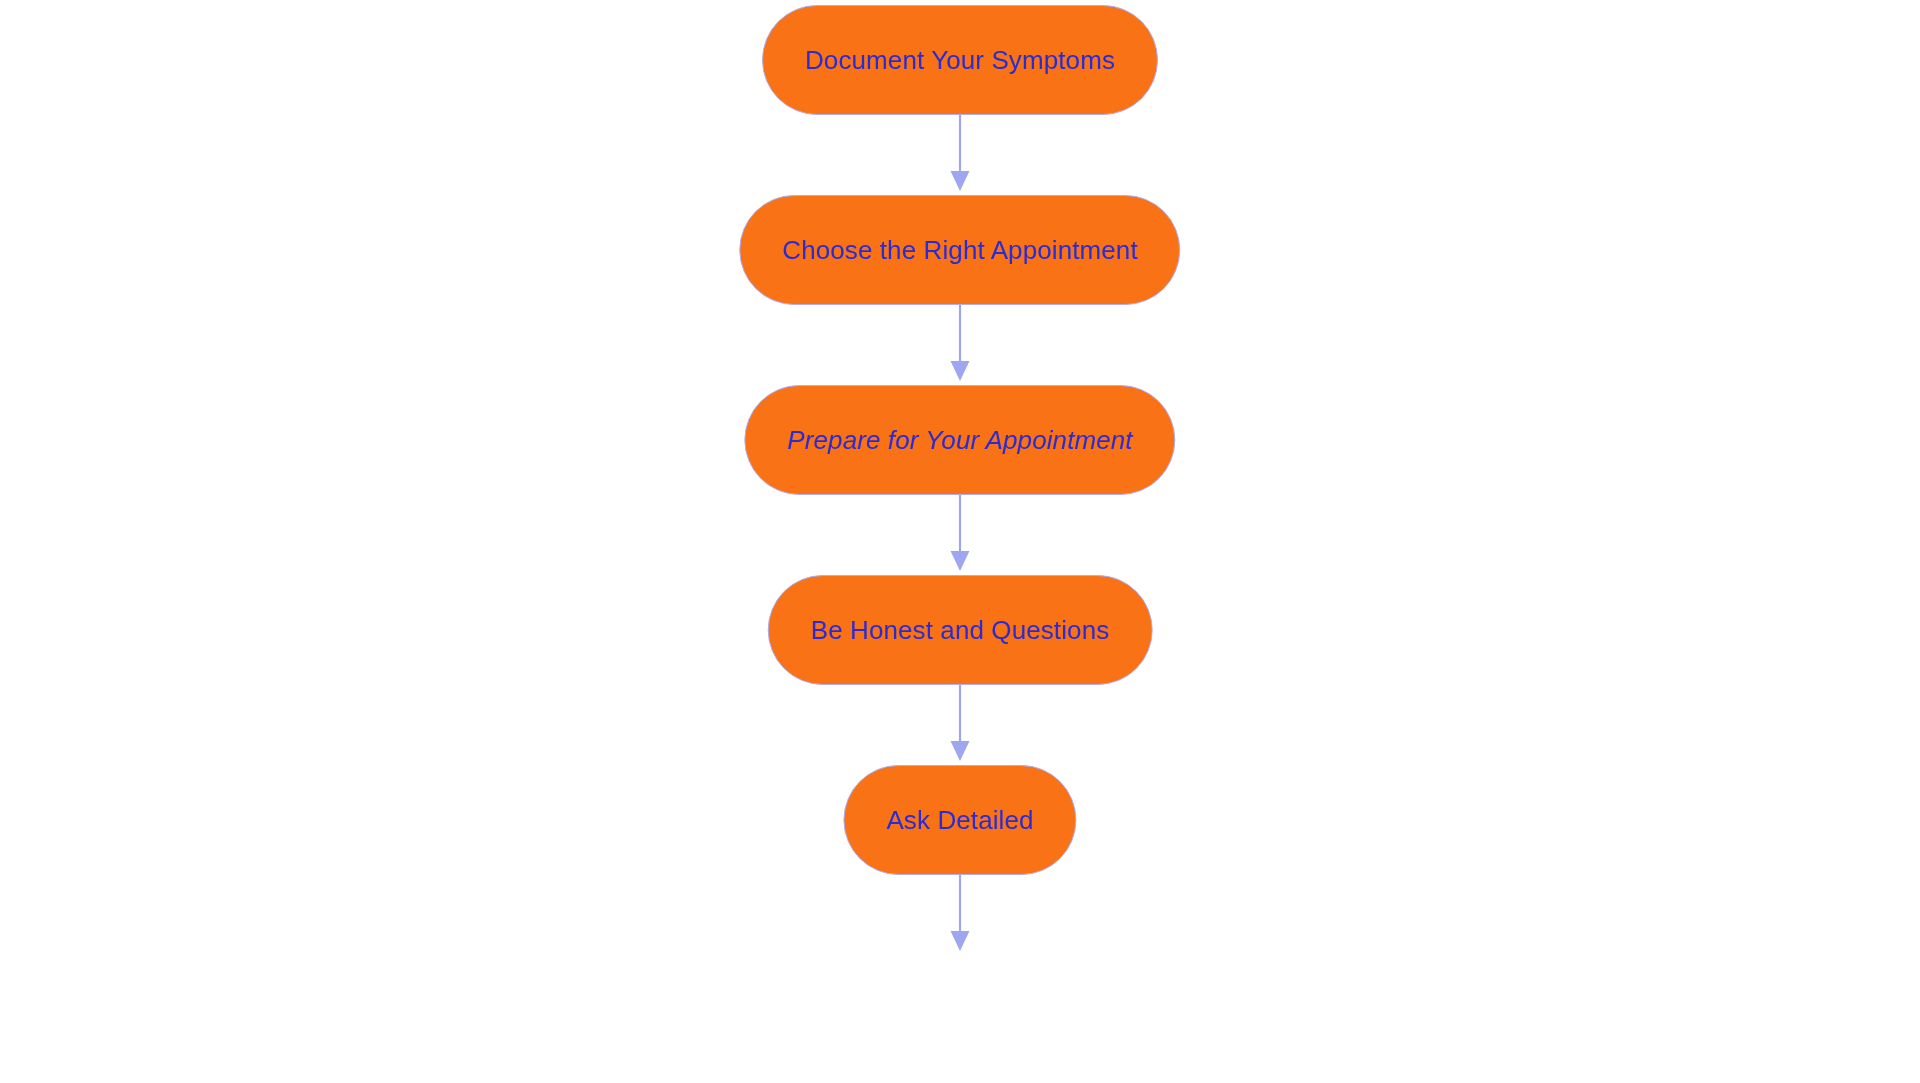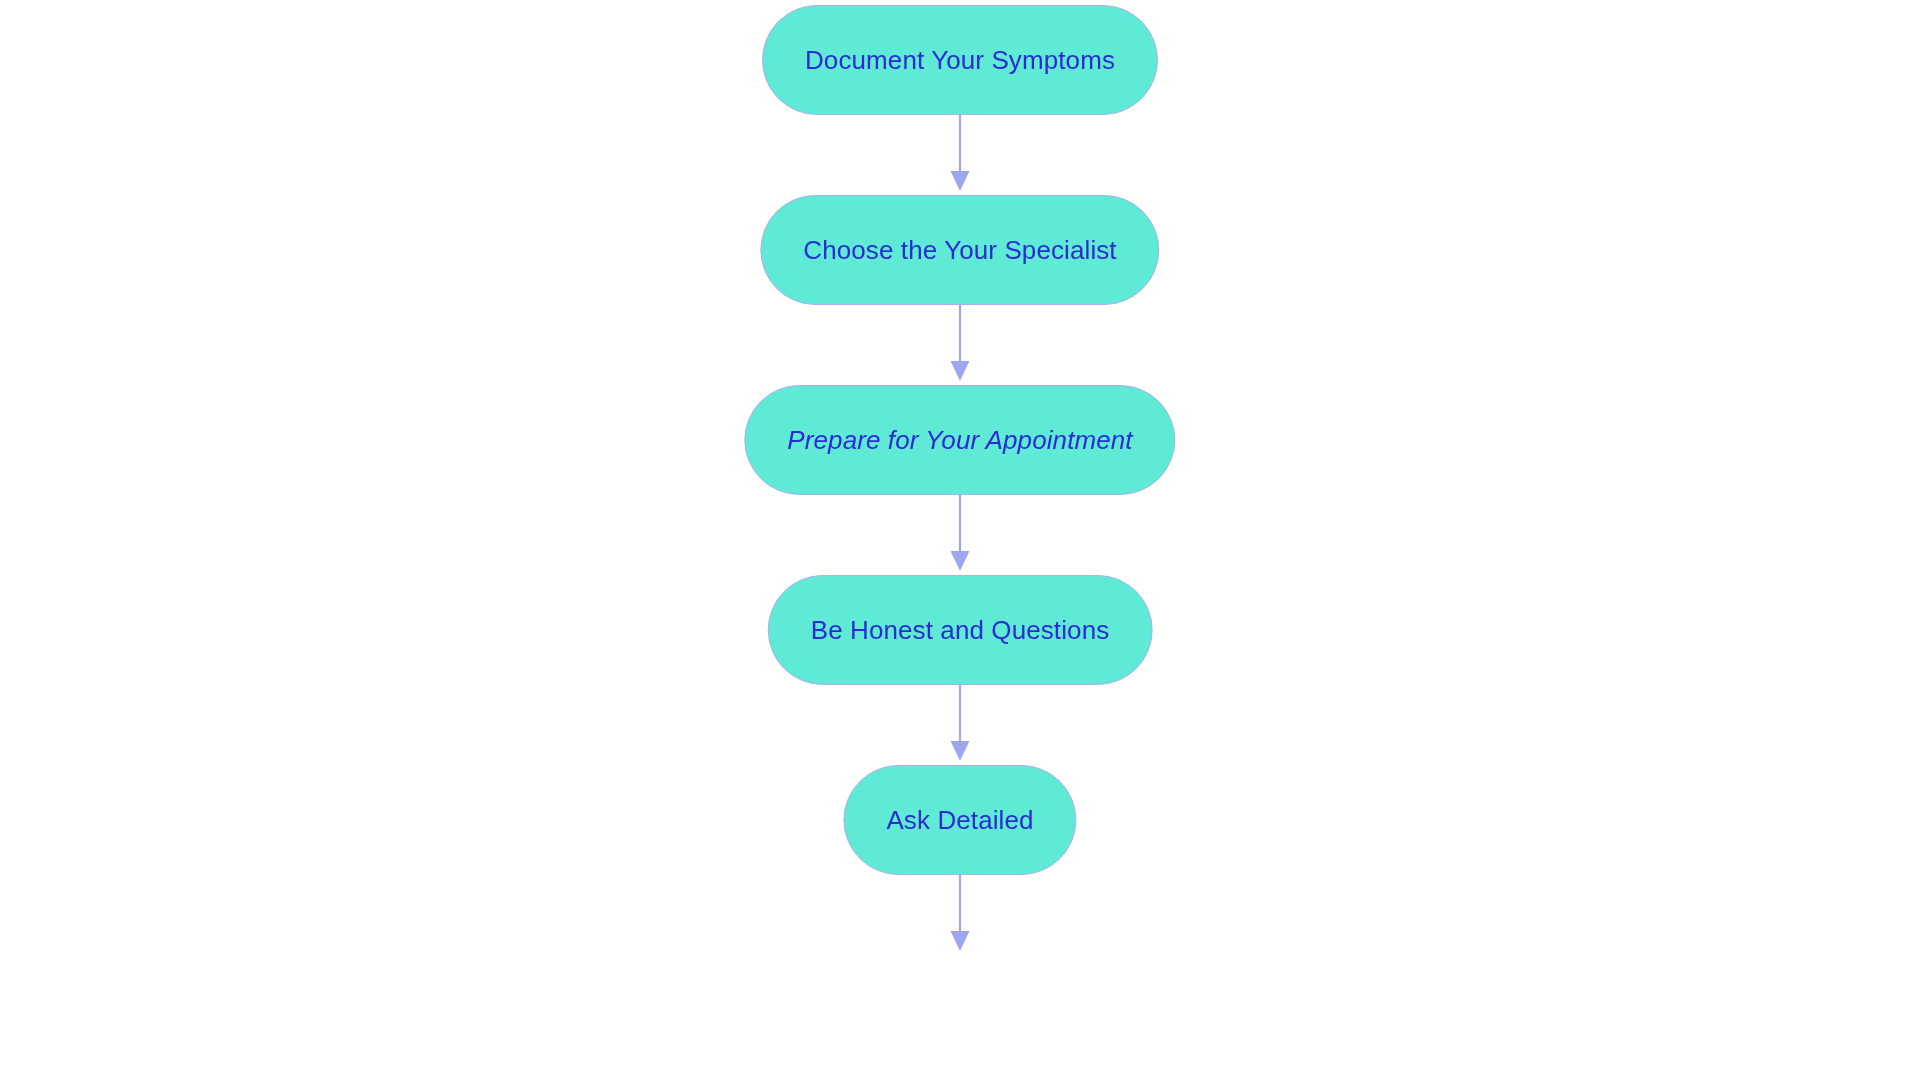--- a/index.html
+++ b/index.html
@@ -32,21 +32,21 @@
   
   .flow-node {
     position: absolute;
     left: 50%;
     transform: translateX(-50%);
     height: 110px;
     box-sizing: border-box;
     display: flex;
     align-items: center;
     justify-content: center;
-    background: #5eead4;
+    background: #f97316;
     border: 1.6px solid #adaef4;
     border-radius: 56px;
     padding: 0 42px;
     white-space: nowrap;
   }
 
   .flow-node-label {
     font-family: "Liberation Sans", sans-serif;
     font-size: 26px;
     font-weight: 400;
@@ -91,21 +91,21 @@
     </div>
 
     <div class="flow-edge edge-0">
       <svg width="40" height="80" viewBox="0 0 40 80" xmlns="http://www.w3.org/2000/svg">
         <line x1="20" y1="0" x2="20" y2="62" stroke="#9fa6f0" stroke-width="2.2"></line>
         <polygon points="20,76 10.5,56 29.5,56" fill="#9fa6f0"></polygon>
       </svg>
     </div>
 
     <div class="flow-node node-1">
-      <span class="flow-node-label">Choose the Your Specialist</span>
+      <span class="flow-node-label">Choose the Right Appointment</span>
     </div>
 
     <div class="flow-edge edge-1">
       <svg width="40" height="80" viewBox="0 0 40 80" xmlns="http://www.w3.org/2000/svg">
         <line x1="20" y1="0" x2="20" y2="62" stroke="#9fa6f0" stroke-width="2.2"></line>
         <polygon points="20,76 10.5,56 29.5,56" fill="#9fa6f0"></polygon>
       </svg>
     </div>
 
     <div class="flow-node node-2">

